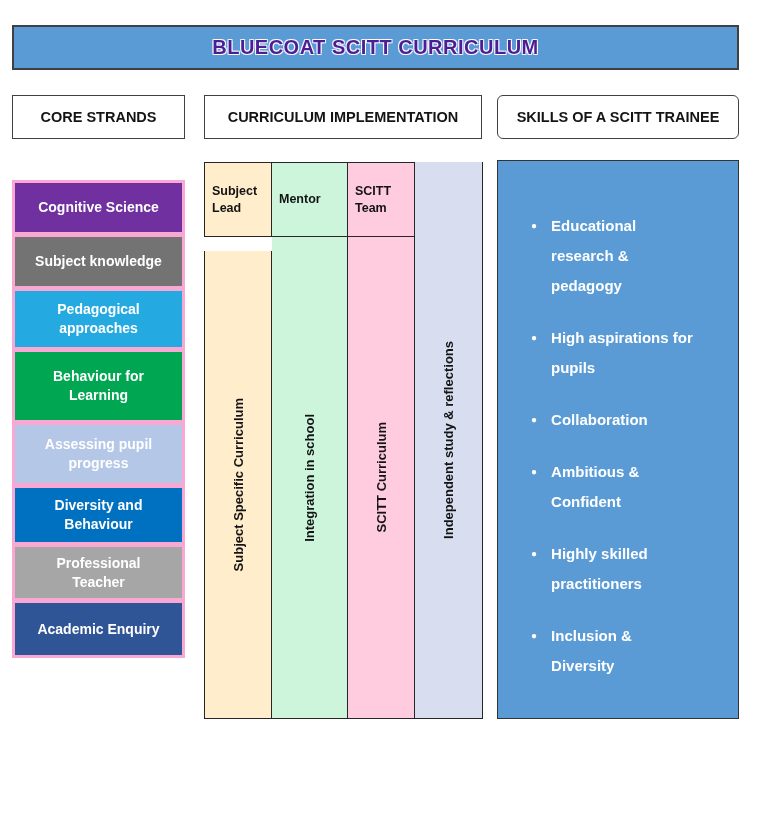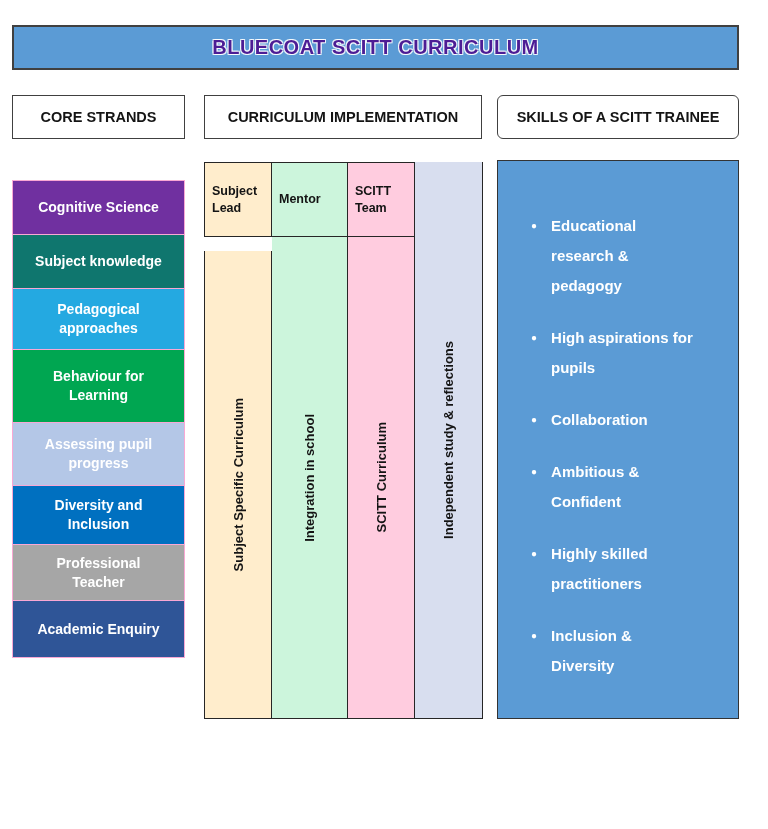--- a/index.html
+++ b/index.html
@@ -26,21 +26,21 @@
     border:1.5px solid #404040;box-sizing:border-box;
     display:flex;align-items:center;justify-content:center;
     font-size:14.5px;font-weight:bold;color:#141414;white-space:nowrap;
   }
   #hdr-core{left:12px;width:173px;}
   #hdr-impl{left:204px;width:278px;}
   #hdr-skills{left:497px;width:242px;border-radius:6px;}
   
   .strand-stack{position:absolute;left:12px;top:180px;width:173px;}
   .strand{
-    box-sizing:border-box;border:1px solid #f9a8d4;margin-top:-1px;
+    box-sizing:border-box;border:3px solid #f9a8d4;margin-top:-1px;
     display:flex;align-items:center;justify-content:center;text-align:center;
   }
   .strand:first-child{margin-top:0;}
   .strand-label{
     color:#ffffff;font-size:14px;font-weight:bold;line-height:1.35;
     white-space:pre-line;padding:0 8px;
   }
   
   .impl-table{
     position:absolute;left:204px;top:162px;width:279px;height:557px;
@@ -96,38 +96,38 @@
     <span>CURRICULUM IMPLEMENTATION</span>
   </div>
   <div class="hdr-box" id="hdr-skills">
     <span>SKILLS OF A SCITT TRAINEE</span>
   </div>
 
   <div class="strand-stack" id="strand-stack">
       <div class="strand" style="height: 55px; background: rgb(112, 48, 160);">
     <span class="strand-label">Cognitive Science</span>
   </div>
-      <div class="strand" style="height: 55px; background: #0f766e; justify-content: center;">
+      <div class="strand" style="height: 55px; background: #737373; justify-content: center;">
     <span class="strand-label">Subject knowledge</span>
   </div>
       <div class="strand" style="height: 62px; background: rgb(36, 169, 225); justify-content: center;">
     <span class="strand-label">Pedagogical
 approaches</span>
   </div>
       <div class="strand" style="height: 74px; background: rgb(0, 166, 81);">
     <span class="strand-label">Behaviour for
 Learning</span>
   </div>
       <div class="strand" style="height: 64px; background: rgb(180, 199, 231);">
     <span class="strand-label">Assessing pupil
 progress</span>
   </div>
       <div class="strand" style="height: 60px; background: rgb(0, 112, 192);">
     <span class="strand-label">Diversity and
-Inclusion</span>
+Behaviour</span>
   </div>
       <div class="strand" style="height: 57px; background: rgb(166, 166, 166);">
     <span class="strand-label">Professional
 Teacher</span>
   </div>
       <div class="strand" style="height: 58px; background: rgb(47, 85, 151);">
     <span class="strand-label">Academic Enquiry</span>
   </div>
     </div>
 

